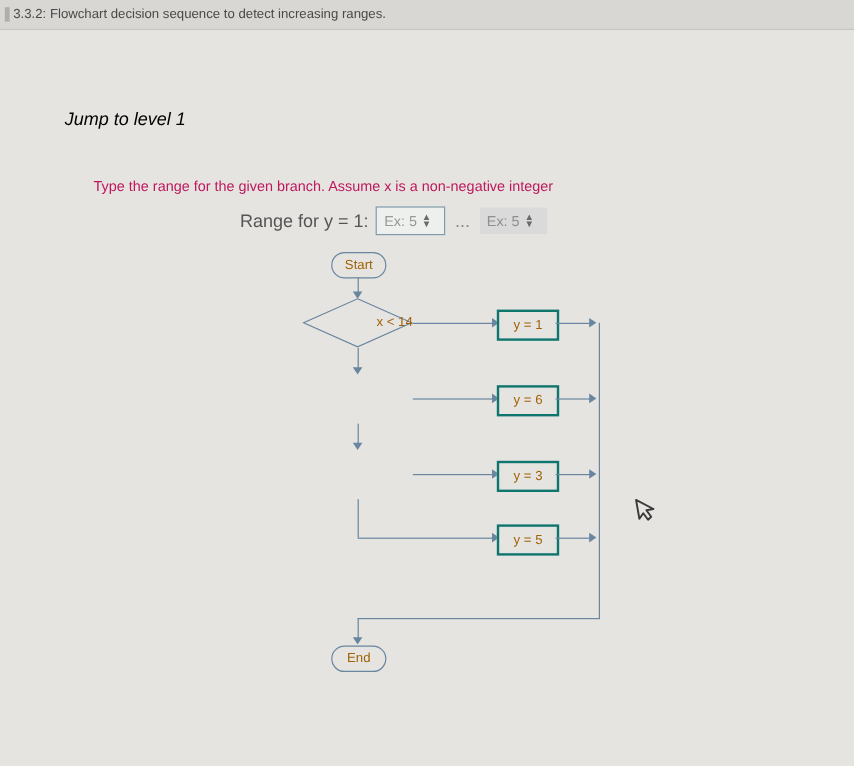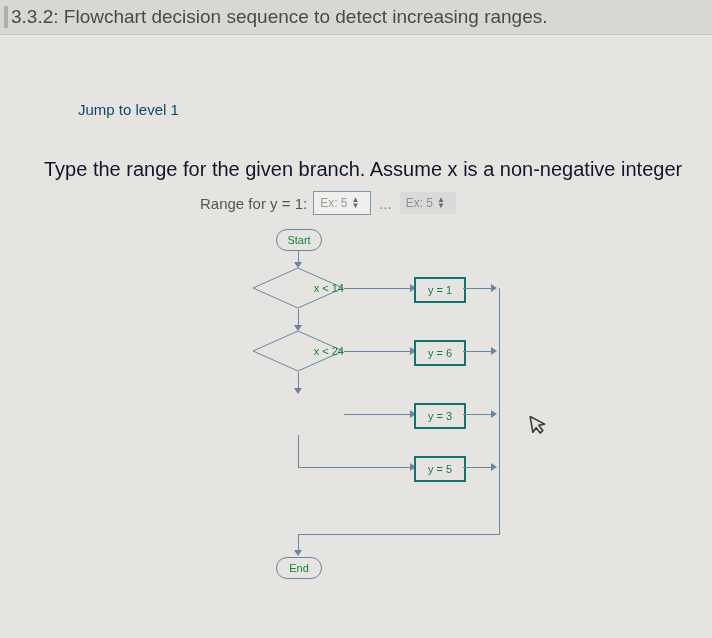--- a/index.html
+++ b/index.html
@@ -8,41 +8,42 @@
     background: #e6e4e1;
     font-family: Arial, Helvetica, sans-serif;
     color: #5a5a5a;
     width: 712px;
     height: 638px;
     overflow: hidden;
   }
   .header {
     background: #d9d7d4;
     padding: 6px 8px 6px 4px;
-    font-size: 19px;
+    font-size: 11px;
     color: #4a4a4a;
     border-bottom: 1px solid #c8c6c3;
   }
   .header .box {
     display: inline-block;
     border-left: 4px solid #b0aeab;
     padding-left: 3px;
   }
   .content {
     padding: 18px 0 0 0;
   }
   .jump {
-    margin: 48px 0 0 78px;
-    color: #0c4a6e;
+    margin: 48px 0 0 54px;
+    color: #000000;
     font-size: 15px;
+    font-style: italic;
   }
   .prompt {
-    margin: 40px 0 0 44px;
-    font-size: 20px;
-    color: #0f172a;
+    margin: 40px 0 0 78px;
+    font-size: 12px;
+    color: #be185d;
   }
   .range-line {
     margin: 10px 0 0 200px;
     font-size: 15px;
     color: #555;
     display: flex;
     align-items: center;
     gap: 6px;
   }
   .range-input {
@@ -79,21 +80,21 @@
     padding: 0 2px;
   }
 
   
   .chart {
     position: relative;
     margin: 14px 0 0 218px;
     width: 360px;
     height: 358px;
     font-size: 12px;
-    color: #15803d;
+    color: #a16207;
   }
   .terminal {
     position: absolute;
     left: 58px;
     width: 44px;
     height: 20px;
     border: 1px solid #6986a0;
     border-radius: 11px;
     background: #e6e4e1;
     display: flex;
@@ -212,26 +213,20 @@
     <div class="arrow-right" style="left:192px; top:55px"></div>
     <div class="ybox" style="top:48px">
       <span>y = 1</span>
     </div>
     <div class="hline" style="left:245px; top:59px; width:32px"></div>
     <div class="arrow-right" style="left:273px; top:55px"></div>
 
     <div class="vline" style="left:80px; top:80px; height:18px"></div>
     <div class="arrow-down" style="left:76px; top:96px"></div>
 
-    <div class="diamond" style="top:101px">
-      <svg viewBox="0 0 92 42">
-          <polygon points="46,1 91,21 46,41 1,21" fill="#e6e4e1" stroke="#6986a0"></polygon>
-        </svg>
-      <span class="dtxt">x &lt; 24</span>
-    </div>
     <div class="hline" style="left:126px; top:122px; width:70px"></div>
     <div class="arrow-right" style="left:192px; top:118px"></div>
     <div class="ybox" style="top:111px">
       <span>y = 6</span>
     </div>
     <div class="hline" style="left:245px; top:122px; width:32px"></div>
     <div class="arrow-right" style="left:273px; top:118px"></div>
 
     <div class="vline" style="left:80px; top:143px; height:18px"></div>
     <div class="arrow-down" style="left:76px; top:159px"></div>

